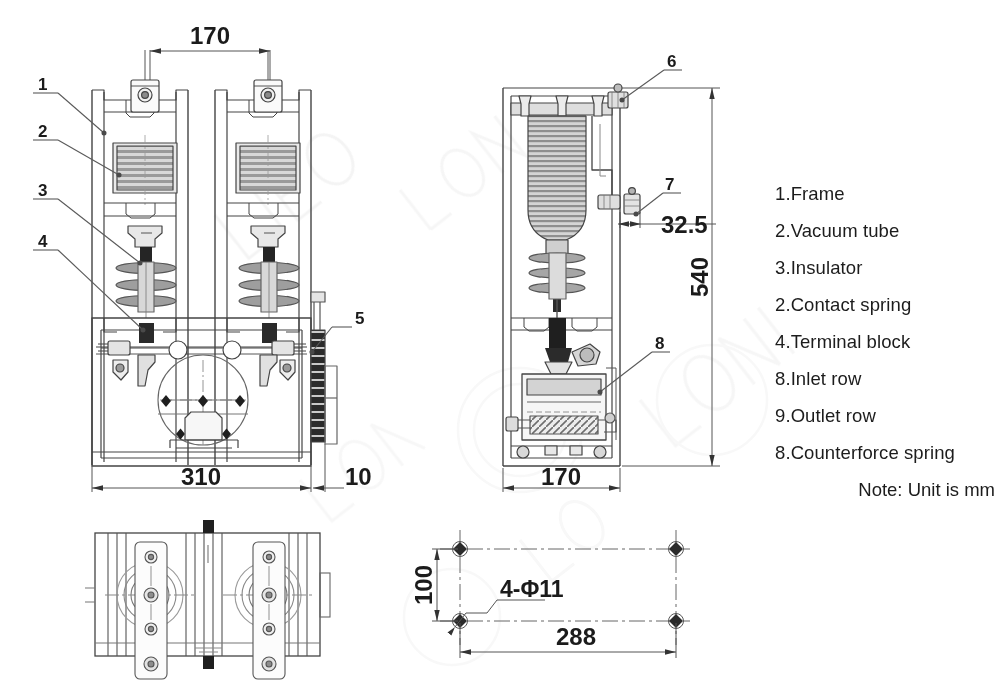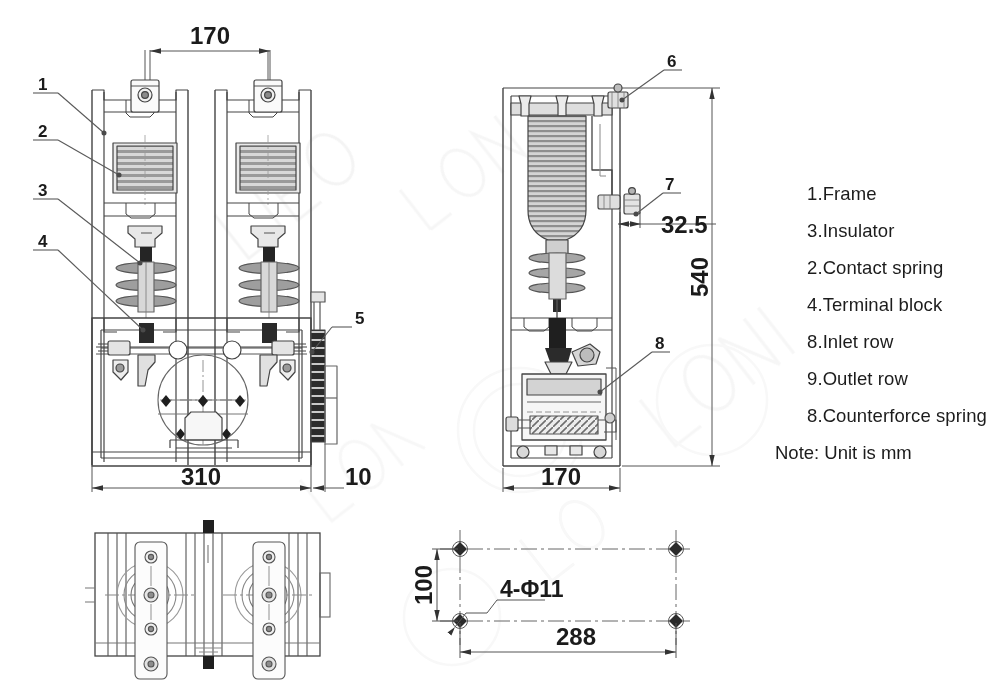--- a/index.html
+++ b/index.html
@@ -9,24 +9,24 @@
     font-family:"Liberation Sans","DejaVu Sans",sans-serif;
     color:#1a1a1a;overflow:hidden;position:relative;
   }
   #sheet{position:relative;width:1000px;height:571px;}
   #drawing{position:absolute;left:0;top:0;width:1000px;height:698px;}
   .legend{
     position:absolute;left:775px;top:185px;width:220px;
   }
   .legend-item{
     font-size:18.5px;line-height:1;color:#1c1c1c;
-    margin-bottom:18.5px;white-space:nowrap;letter-spacing:.1px;margin-left:32px;
+    margin-bottom:18.5px;white-space:nowrap;letter-spacing:.1px;
   }
   .legend-note{
-    font-size:18.5px;line-height:1;color:#1c1c1c;white-space:nowrap;
+    font-size:18.5px;line-height:1;color:#1c1c1c;white-space:nowrap;text-align:right;
   }
 </style>
 </head>
 <body>
 
 <div id="sheet">
 
   <svg id="drawing" viewBox="0 0 1000 698">
     <defs>
       <pattern id="vtStripes" width="6" height="6" patternUnits="userSpaceOnUse">
@@ -502,20 +502,21 @@
       <text x="355" y="324" font-size="17" font-weight="bold">5</text>
 
       <text x="667" y="67" font-size="17" font-weight="bold">6</text>
       <text x="665" y="190" font-size="17" font-weight="bold">7</text>
       <text x="655" y="349" font-size="17" font-weight="bold">8</text>
     </g>
   </svg>
 
   <div class="legend">
     <div class="legend-item">1.Frame</div>
+    <div class="legend-item">2.Vacuum tube</div>
     <div class="legend-item">3.Insulator</div>
     <div class="legend-item">2.Contact spring</div>
     <div class="legend-item">4.Terminal block</div>
     <div class="legend-item">8.Inlet row</div>
     <div class="legend-item">9.Outlet row</div>
     <div class="legend-item">8.Counterforce spring</div>
     <div class="legend-note">Note: Unit is mm</div>
   </div>
 
 </div>

